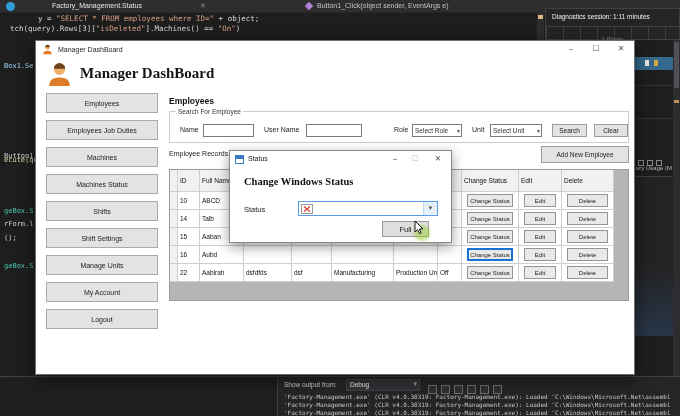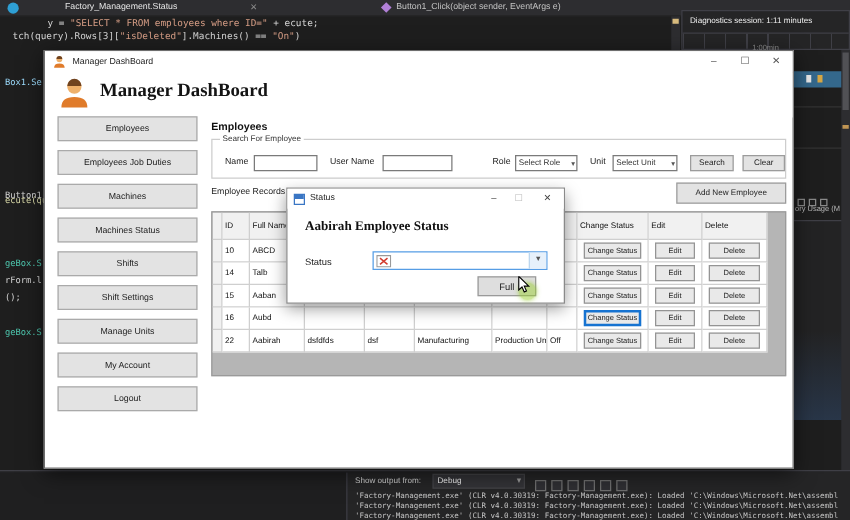--- a/index.html
+++ b/index.html
@@ -127,21 +127,21 @@
 <div class="screen">
 
   <div class="tabbar">
     <div class="vs-dot"></div>
     <span class="tab-title">Factory_Management.Status</span>
     <span class="tab-close">✕</span>
     <span class="member-cube"></span>
     <span class="member-text">Button1_Click(object sender, EventArgs e)</span>
   </div>
 
-  <div class="code1 mono"><span class="c-plain">y = </span><span class="c-str">"SELECT * FROM employees where ID="</span><span class="c-plain"> + ecute;</span></div>
+  <div class="code1 mono"><span class="c-plain">y = </span><span class="c-str">"SELECT * FROM employees where ID="</span><span class="c-plain"> + object;</span></div>
   <div class="code2 mono"><span class="c-plain">tch(query).Rows[3][</span><span class="c-str">"isDeleted"</span><span class="c-plain">].Machines() == </span><span class="c-str">"On"</span><span class="c-plain">)</span></div>
 
   <div class="left-snips mono">
       <span style="top: 62px; color: rgb(156, 220, 254);">Box1.Se</span>
       <span style="top: 152px; color: rgb(212, 212, 212);">Button1</span>
       <span style="top: 156px; color: rgb(220, 220, 170);">ecute(que</span>
       <span style="top: 207px; color: rgb(78, 201, 176);">geBox.S</span>
       <span style="top: 220px; color: rgb(212, 212, 212);">rForm.l</span>
       <span style="top: 234px; color: rgb(212, 212, 212);">();</span>
       <span style="top: 262px; color: rgb(78, 201, 176);">geBox.S</span>
@@ -353,21 +353,21 @@
   </div>
 
   <div class="dialog">
     <div class="dlg-tbar">
       <span class="dlg-icon"></span>
       <span class="dlg-title">Status</span>
       <span class="dwc d1">–</span>
       <span class="dwc d2">☐</span>
       <span class="dwc d3">✕</span>
     </div>
-    <div class="dlg-heading">Aabirah Employee Status</div>
+    <div class="dlg-heading">Change Windows Status</div>
     <span class="dlg-status-label">Status</span>
     <div class="dlg-combo">
       <svg class="broken-img" width="12" height="10" viewBox="0 0 12 10">
         <rect x="0.5" y="0.5" width="11" height="9" fill="#fff" stroke="#9a9a9a"></rect>
         <path d="M3 2.5 L9 7.5 M9 2.5 L3 7.5" stroke="#d23b2e" stroke-width="1.2"></path>
       </svg>
       <span class="combo-arrowbox">▼</span>
     </div>
     <button class="dlg-save">Full</button>
   </div>

